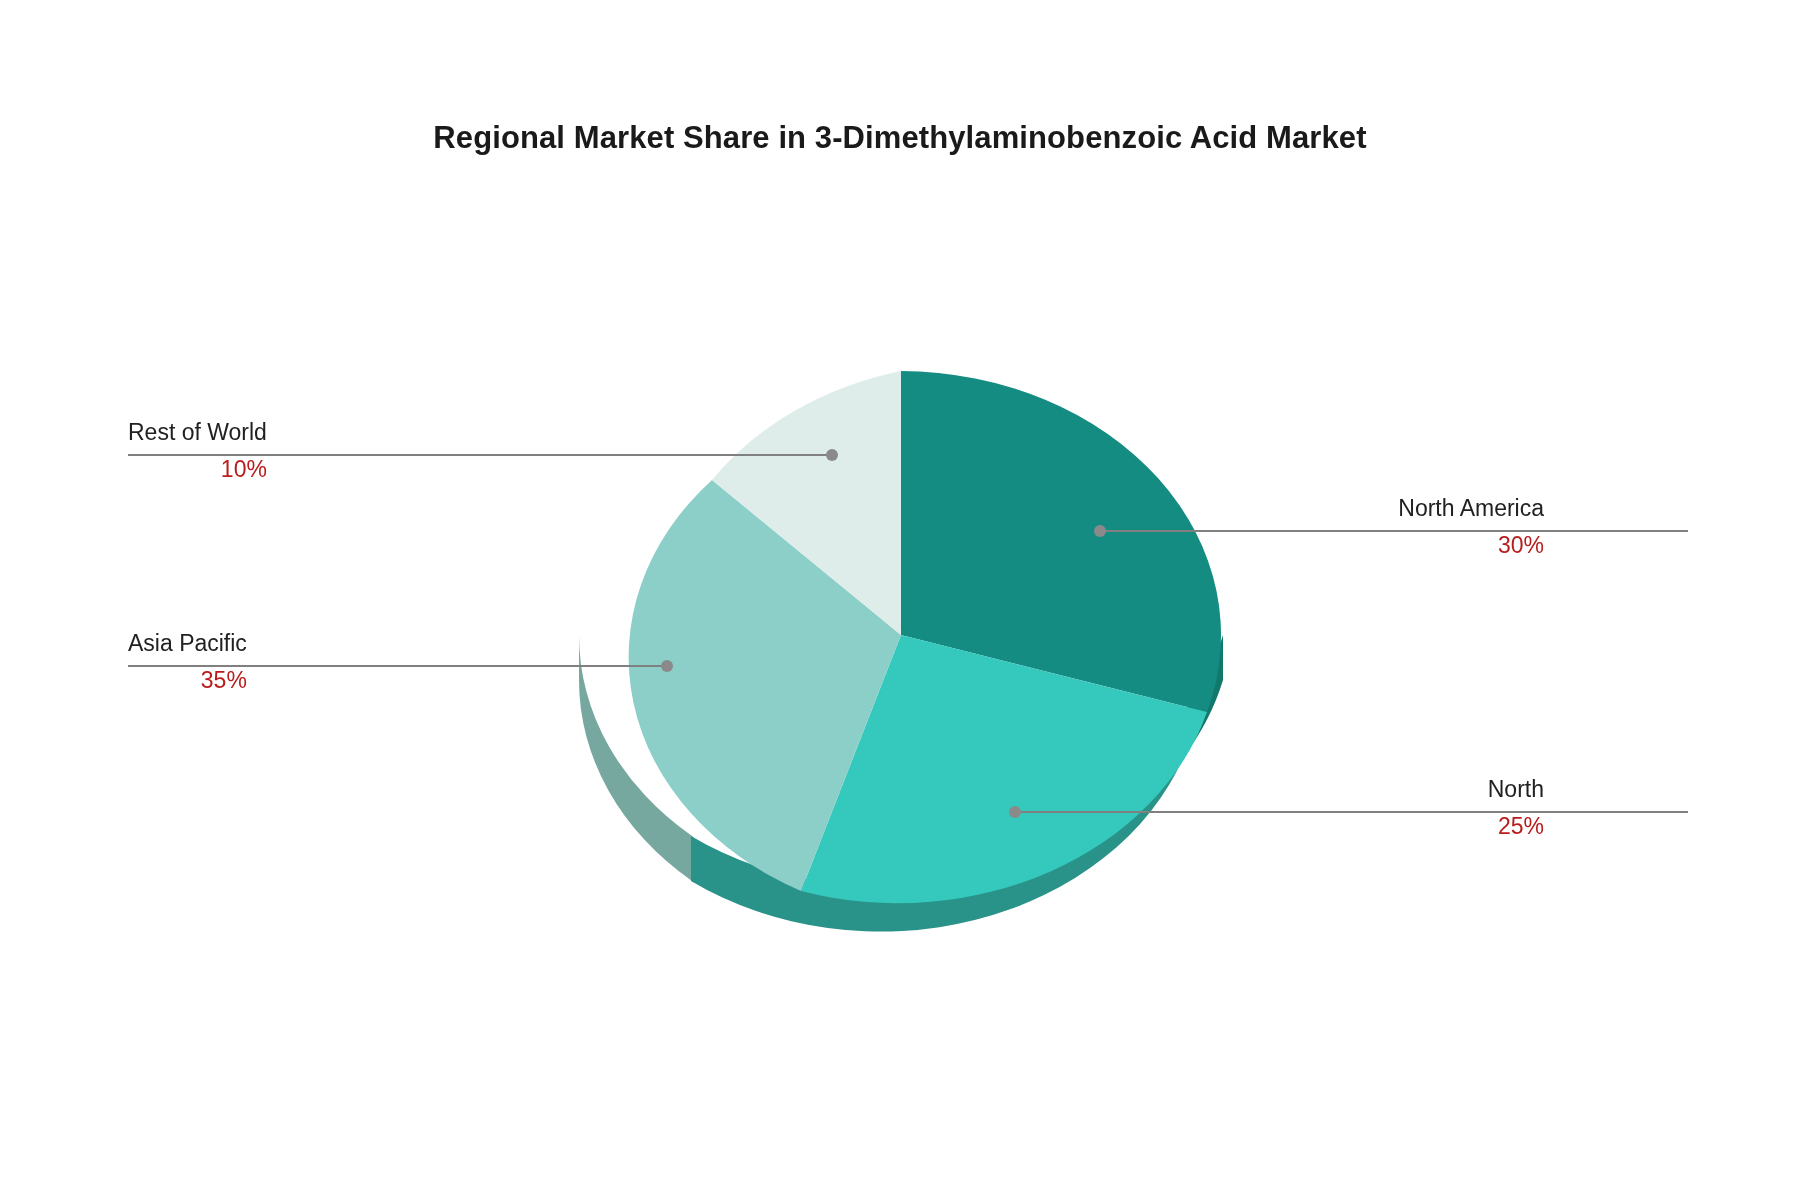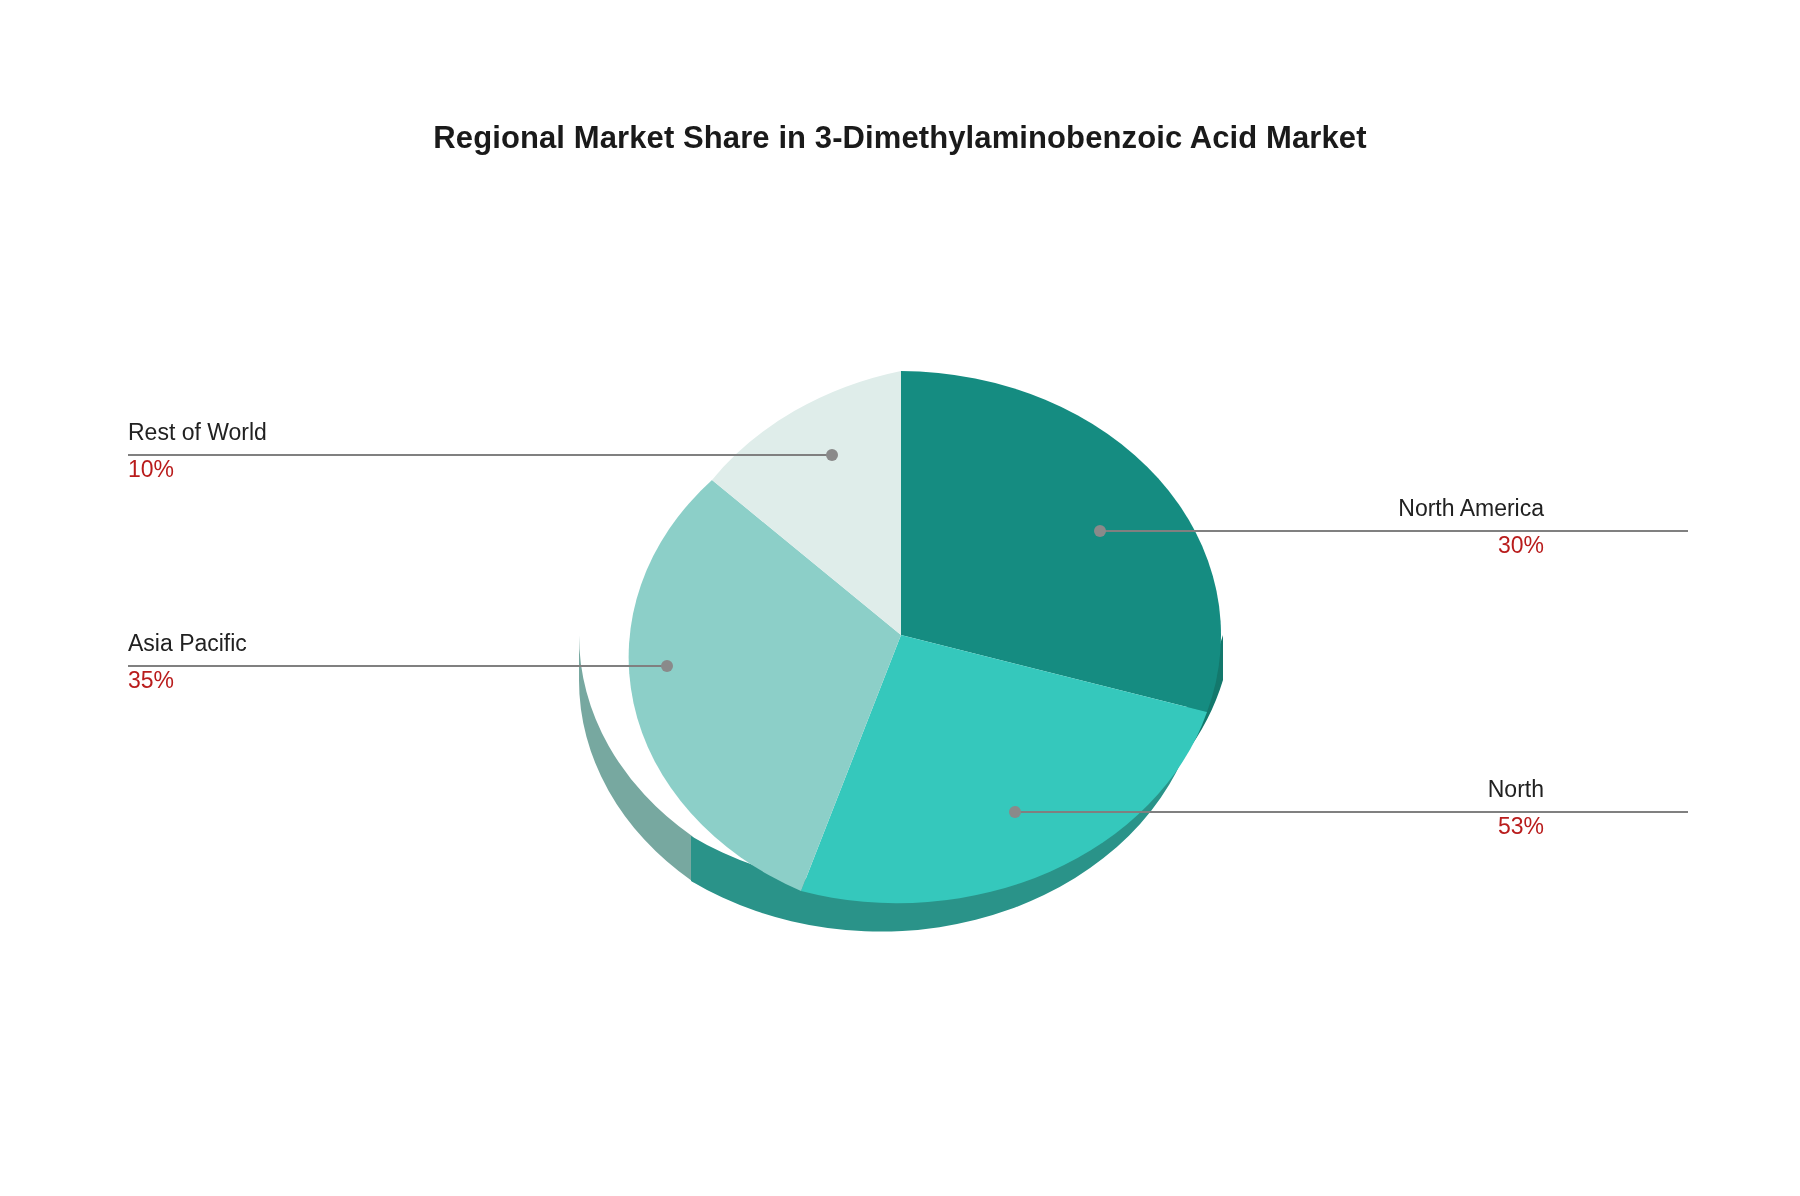--- a/index.html
+++ b/index.html
@@ -79,21 +79,21 @@
     line-height: 30px;
     white-space: nowrap;
   }
   .callout .cl-value {
     font-size: 23px;
     color: #b91c1c;
     line-height: 30px;
     margin-top: 7px;
     white-space: nowrap;
   }
-  .callout.left  { text-align: left; }
+  .callout.left  { text-align: right; }
   .callout.right { text-align: right; }
 
   
   .amr-logo {
     position: absolute;
     left: 1480px;
     top: 1035px;
     width: 200px;
     height: 90px;
   }
@@ -173,17 +173,17 @@
     <div class="cl-value">35%</div>
   </div>
 
   <div class="callout right" style="right:112px; top:493px;">
     <div class="cl-name">North America</div>
     <div class="cl-value">30%</div>
   </div>
 
   <div class="callout right" style="right:112px; top:774px;">
     <div class="cl-name">North</div>
-    <div class="cl-value">53%</div>
+    <div class="cl-value">25%</div>
   </div>
 
 
 </div>
 
 </body></html>

